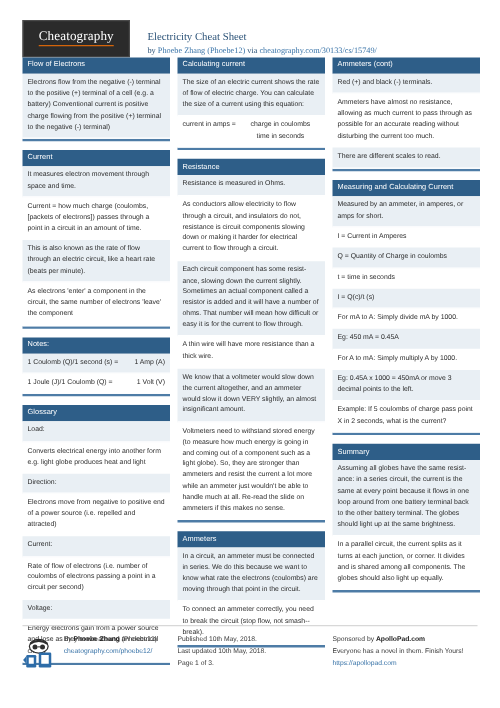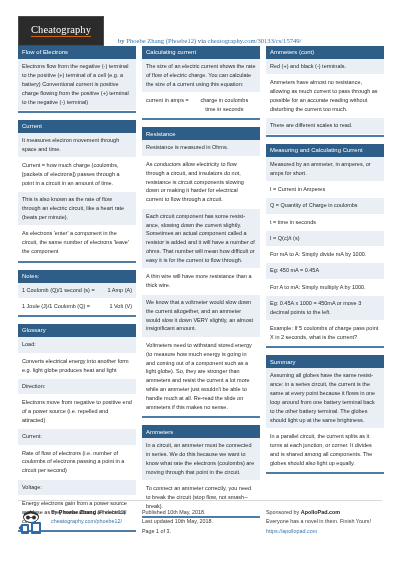--- a/index.html
+++ b/index.html
@@ -72,20 +72,21 @@
 </head>
 <body>
 
 <div class="page">
 
   <div class="header">
     <div class="logo-box">
       <span class="logo-text">Cheatography</span>
     </div>
     <div class="head-txt">
+      <div class="sheet-title">Electricity Cheat Sheet</div>
       <div class="byline">
         <span>by </span><a href="#">Phoebe Zhang (Phoebe12)</a><span> via </span><a href="#">cheatography.com/30133/cs/15749/</a>
       </div>
     </div>
   </div>
 
   <div class="cols" id="columns">
       <div class="col">
         <div class="card">
           <div class="card-head">Flow of Electrons</div>

